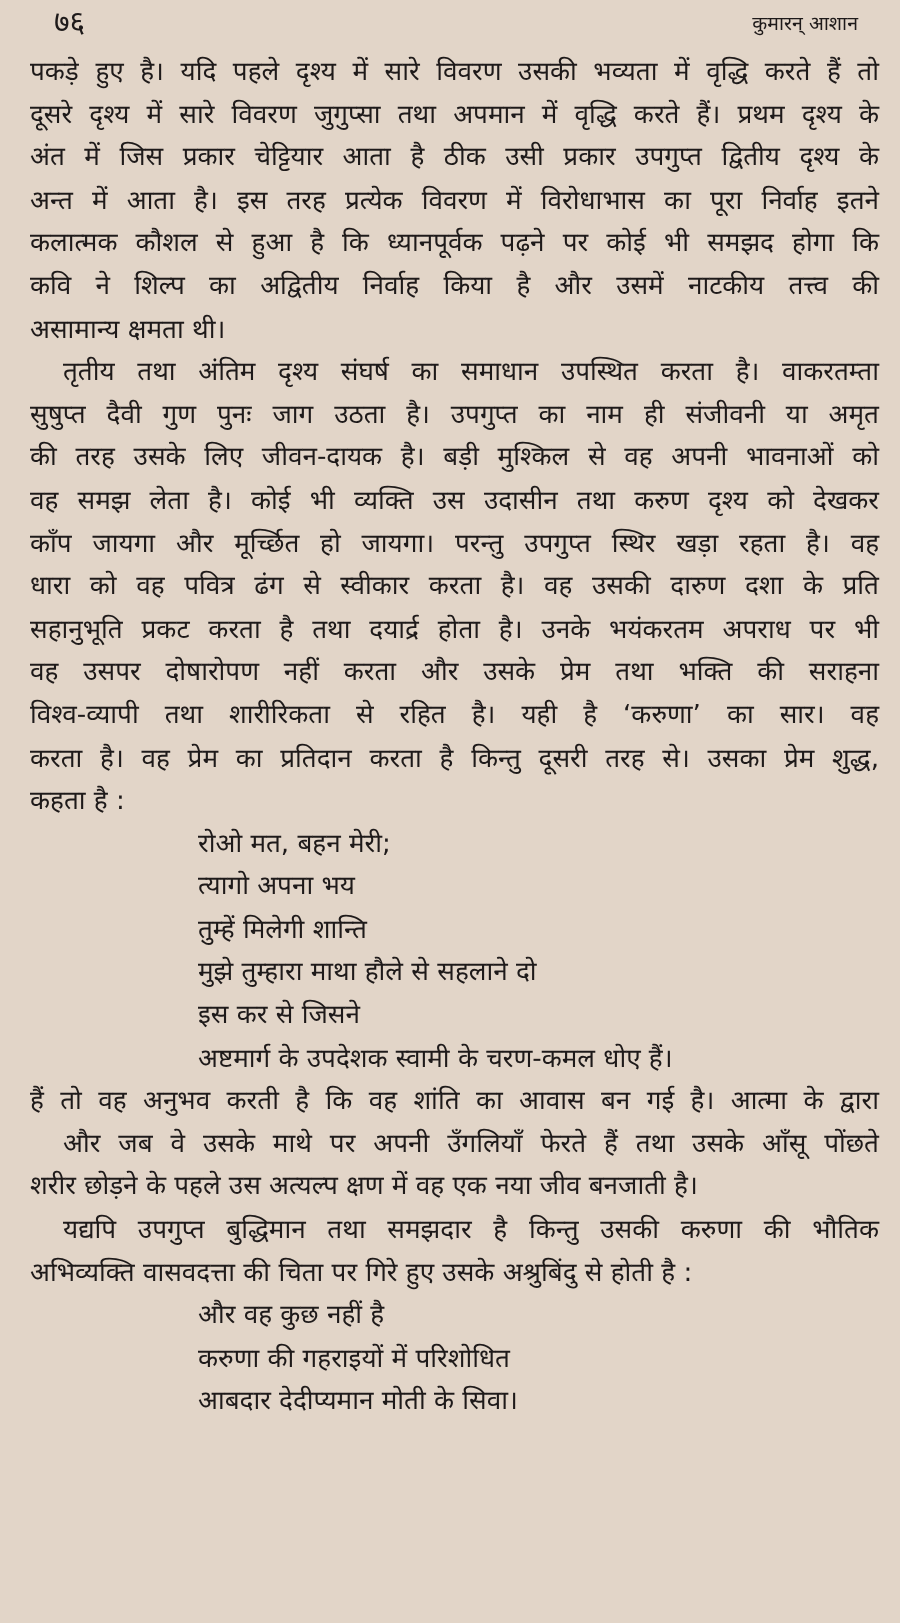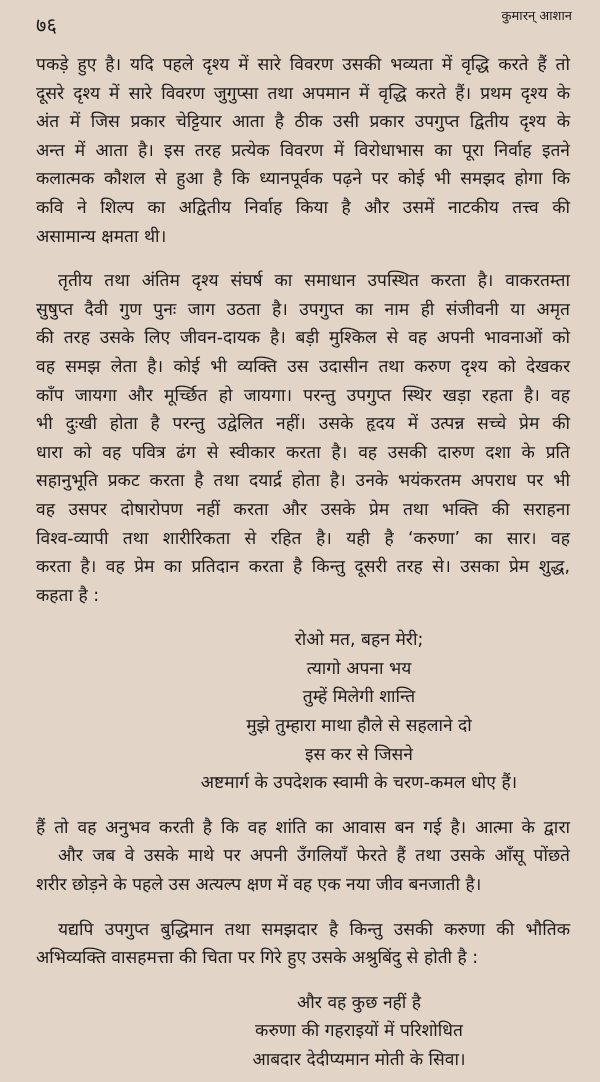--- a/index.html
+++ b/index.html
@@ -4,28 +4,28 @@
 <style>
   html, body { margin: 0; padding: 0; }
   body {
     width: 600px; height: 1082px; overflow: hidden;
     background: #e2d5c8;
     font-family: "DejaVu Sans", "Liberation Sans", sans-serif;
     color: #1e1a1a;
   }
   .page { position: relative; width: 600px; height: 1082px; box-sizing: border-box; padding: 0 14px 0 20px; }
   .header { position: relative; height: 34px; }
-  .page-number { position: absolute; left: 16px; top: 11px; font-size: 20px; }
+  .page-number { position: absolute; left: 16px; top: 0; font-size: 20px; }
   .running-title { position: absolute; right: 14px; top: 6px; font-size: 13px; }
   .body-text { font-size: 17.4px; line-height: 28.6px; }
-  .para { margin: 16px; text-align: justify; text-align-last: left; }
+  .para { margin: 0; text-align: justify; text-align-last: left; }
   .para .line { display: block; white-space: nowrap; text-align-last: justify; }
   .para .line.last { text-align-last: left; }
   .para.indent .line.first { text-indent: 22px; }
-  .verse { margin: 0; padding-left: 112px; text-align: center; }
+  .verse { margin: 0; padding-left: 112px; }
   .verse .vline { display: block; white-space: nowrap; }
 </style>
 </head>
 <body>
 
 <div class="page">
   <div class="header">
     <span class="page-number">७६</span>
     <span class="running-title">कुमारन् आशान</span>
   </div>
@@ -41,21 +41,20 @@
       <span class="line">कवि ने शिल्प का अद्वितीय निर्वाह किया है और उसमें नाटकीय तत्त्व की</span>
       <span class="line last">असामान्य क्षमता थी।</span>
     </p>
 
     <p class="para indent">
       <span class="line first">तृतीय तथा अंतिम दृश्य संघर्ष का समाधान उपस्थित करता है। वाकरतम्ता</span>
       <span class="line">सुषुप्त दैवी गुण पुनः जाग उठता है। उपगुप्त का नाम ही संजीवनी या अमृत</span>
       <span class="line">की तरह उसके लिए जीवन-दायक है। बड़ी मुश्किल से वह अपनी भावनाओं को</span>
       <span class="line">वह समझ लेता है। कोई भी व्यक्ति उस उदासीन तथा करुण दृश्य को देखकर</span>
       <span class="line">काँप जायगा और मूर्च्छित हो जायगा। परन्तु उपगुप्त स्थिर खड़ा रहता है। वह</span>
-      <span class="line">भी दुःखी होता है परन्तु उद्वेलित नहीं। उसके हृदय में उत्पन्न सच्चे प्रेम की</span>
       <span class="line">धारा को वह पवित्र ढंग से स्वीकार करता है। वह उसकी दारुण दशा के प्रति</span>
       <span class="line">सहानुभूति प्रकट करता है तथा दयार्द्र होता है। उनके भयंकरतम अपराध पर भी</span>
       <span class="line">वह उसपर दोषारोपण नहीं करता और उसके प्रेम तथा भक्ति की सराहना</span>
       <span class="line">विश्व-व्यापी तथा शारीरिकता से रहित है। यही है ‘करुणा’ का सार। वह</span>
       <span class="line">करता है। वह प्रेम का प्रतिदान करता है किन्तु दूसरी तरह से। उसका प्रेम शुद्ध,</span>
       <span class="line last">कहता है :</span>
     </p>
 
     <div class="verse">
       <span class="vline">रोओ मत, बहन मेरी;</span>
@@ -67,21 +66,21 @@
     </div>
 
     <p class="para indent">
       <span class="line">हैं तो वह अनुभव करती है कि वह शांति का आवास बन गई है। आत्मा के द्वारा</span>
       <span class="line first">और जब वे उसके माथे पर अपनी उँगलियाँ फेरते हैं तथा उसके आँसू पोंछते</span>
       <span class="line last">शरीर छोड़ने के पहले उस अत्यल्प क्षण में वह एक नया जीव बनजाती है।</span>
     </p>
 
     <p class="para indent">
       <span class="line first">यद्यपि उपगुप्त बुद्धिमान तथा समझदार है किन्तु उसकी करुणा की भौतिक</span>
-      <span class="line last">अभिव्यक्ति वासहमत्ता की चिता पर गिरे हुए उसके अश्रुबिंदु से होती है :</span>
+      <span class="line last">अभिव्यक्ति वासवदत्ता की चिता पर गिरे हुए उसके अश्रुबिंदु से होती है :</span>
     </p>
 
     <div class="verse">
       <span class="vline">और वह कुछ नहीं है</span>
       <span class="vline">करुणा की गहराइयों में परिशोधित</span>
       <span class="vline">आबदार देदीप्यमान मोती के सिवा।</span>
     </div>
   </div>
 </div>
 

